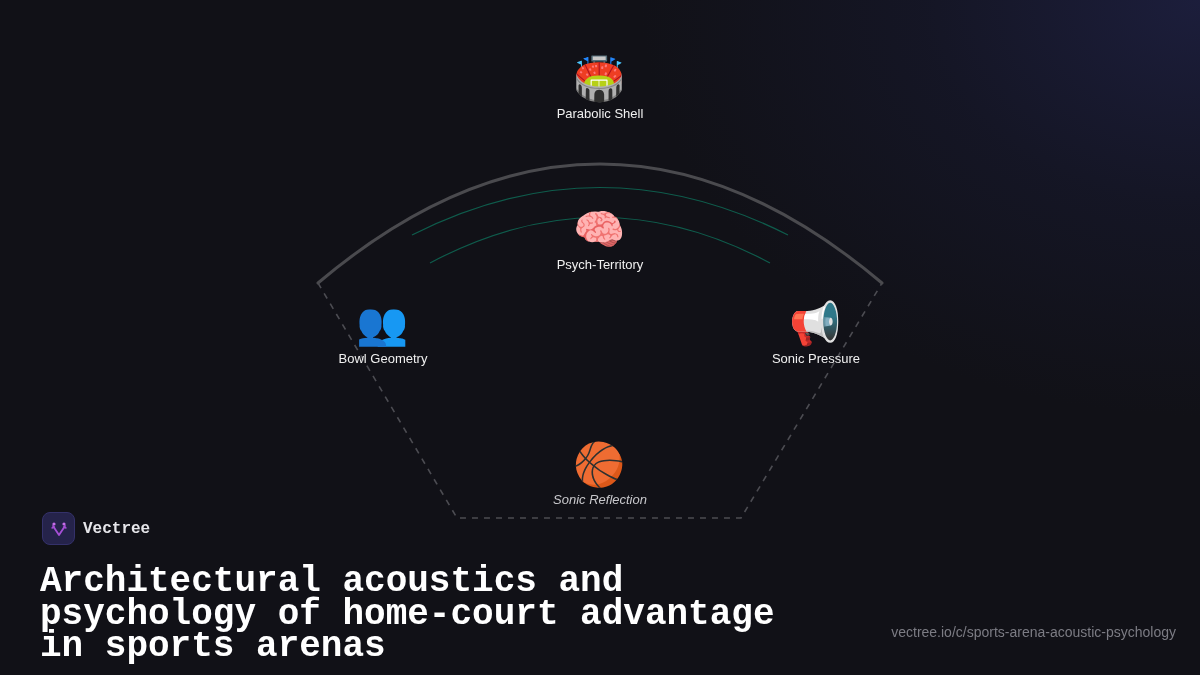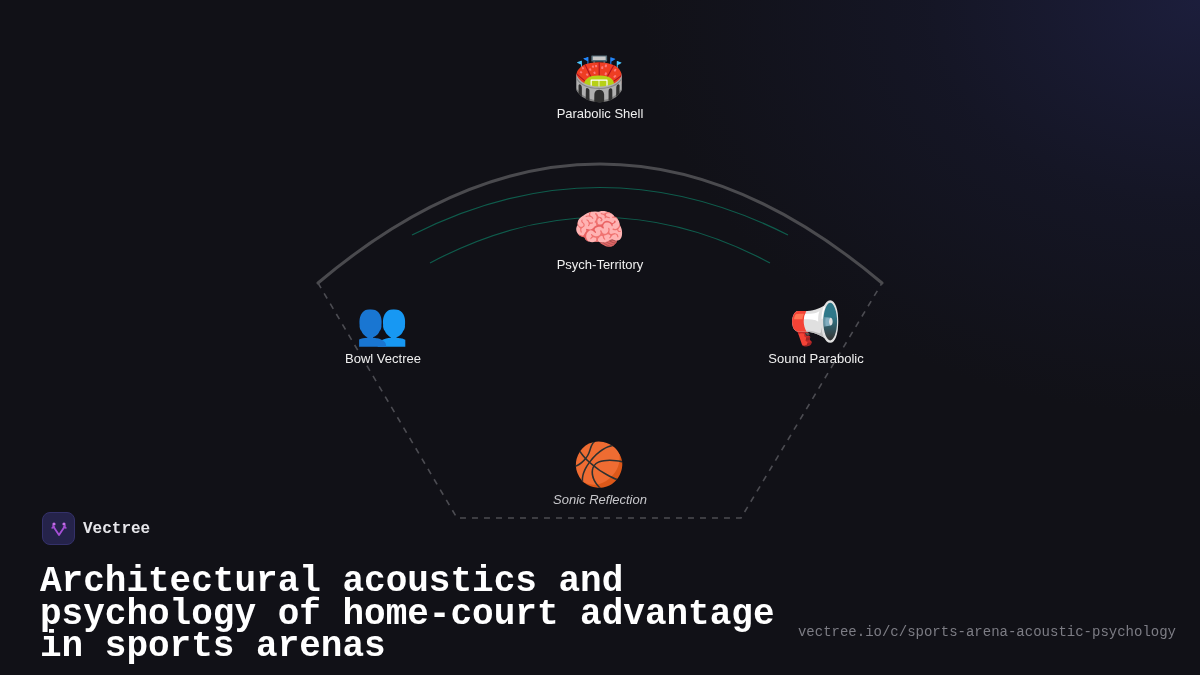--- a/index.html
+++ b/index.html
@@ -85,21 +85,21 @@
       font-family: "Liberation Mono", monospace;
       font-weight: bold;
       font-size: 36px;
       line-height: 32.5px;
       color: #ffffff;
     }
     .url {
       position: absolute;
       right: 24px;
       top: 624px;
-      font-family: Liberation Mono, monospace;
+      font-family: Liberation Sans, sans-serif;
       font-size: 14px;
       color: #7c7c84;
     }
   </style>
 </head>
 <body>
 
 <div class="bg-glow"></div>
 
 <svg class="diagram" viewBox="0 0 1200 675" xmlns="http://www.w3.org/2000/svg">
@@ -117,26 +117,26 @@
   <span class="label">Parabolic Shell</span>
 </div>
 
 <div class="node" style="left:600px; top:205px;">
   <span class="emoji">🧠</span>
   <span class="label">Psych-Territory</span>
 </div>
 
 <div class="node" style="left:383px; top:299px;">
   <span class="emoji">👥</span>
-  <span class="label">Bowl Vectree</span>
+  <span class="label">Bowl Geometry</span>
 </div>
 
 <div class="node" style="left:816px; top:299px;">
   <span class="emoji">📢</span>
-  <span class="label">Sound Parabolic</span>
+  <span class="label">Sonic Pressure</span>
 </div>
 
 <div class="node dim" style="left:600px; top:440px;">
   <span class="emoji">🏀</span>
   <span class="label">Sonic Reflection</span>
 </div>
 
 <div class="brand">
   <div class="logo">
     <svg width="20" height="20" viewBox="0 0 20 20" xmlns="http://www.w3.org/2000/svg">

